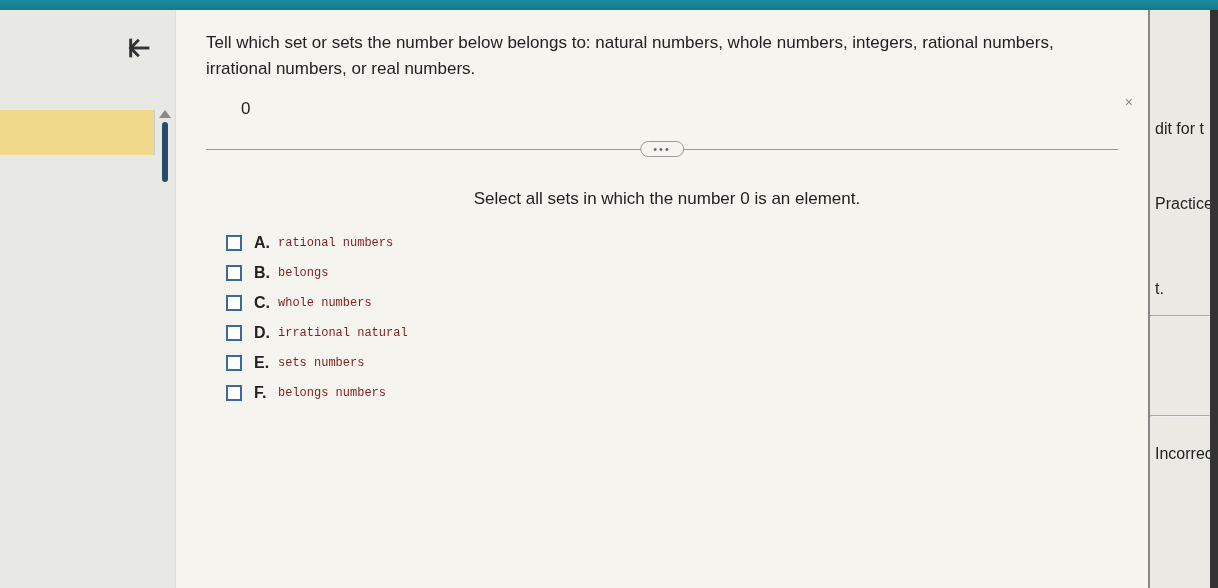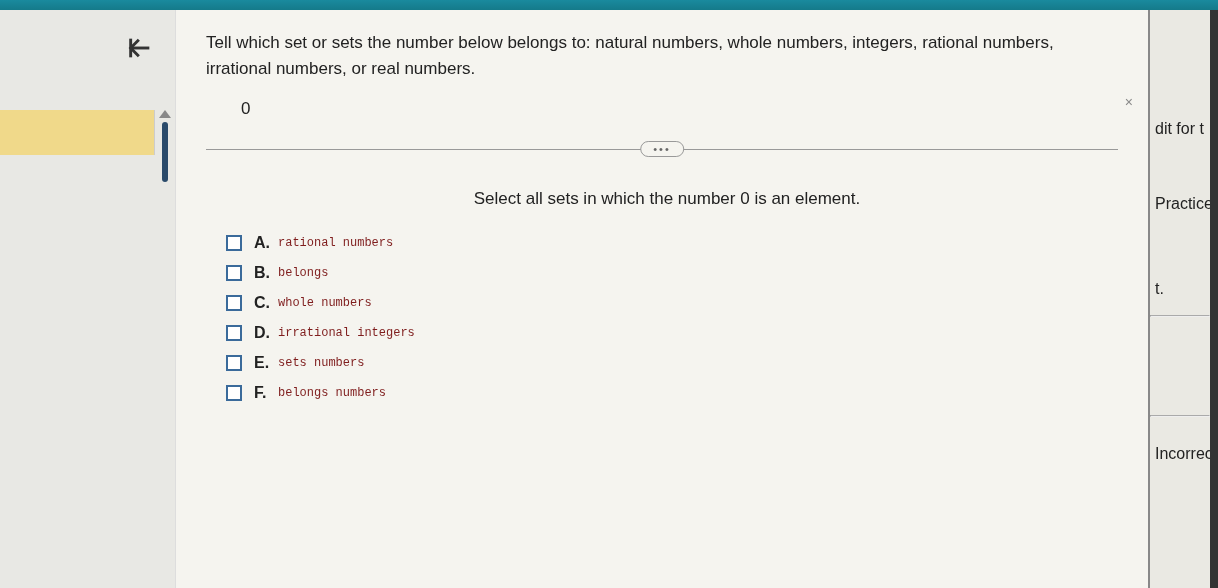--- a/index.html
+++ b/index.html
@@ -243,21 +243,21 @@
         <span class="option-label">belongs</span>
       </div>
       <div class="option-row">
         <div class="option-checkbox"></div>
         <span class="option-letter">C.</span>
         <span class="option-label">whole numbers</span>
       </div>
       <div class="option-row">
         <div class="option-checkbox"></div>
         <span class="option-letter">D.</span>
-        <span class="option-label">irrational integers</span>
+        <span class="option-label">irrational natural</span>
       </div>
       <div class="option-row">
         <div class="option-checkbox"></div>
         <span class="option-letter">E.</span>
         <span class="option-label">sets numbers</span>
       </div>
       <div class="option-row">
         <div class="option-checkbox"></div>
         <span class="option-letter">F.</span>
         <span class="option-label">belongs numbers</span>

